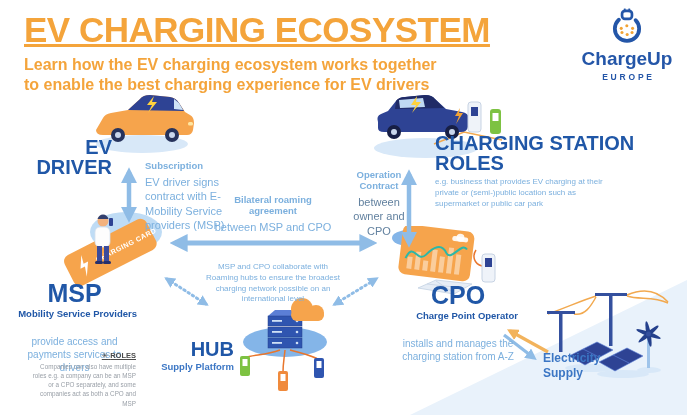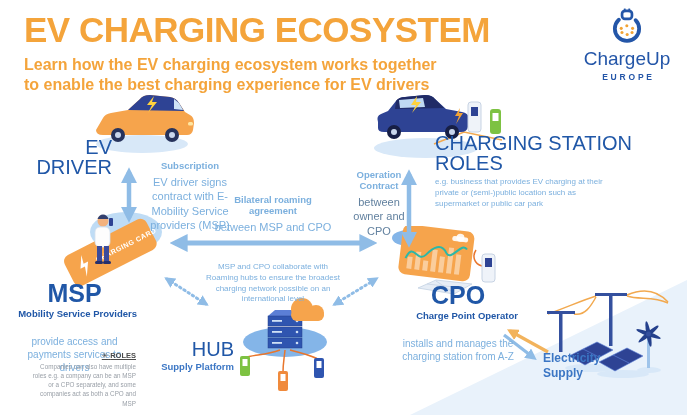--- a/index.html
+++ b/index.html
@@ -3,44 +3,44 @@
 <meta charset="utf-8">
 <style>
   html,body{margin:0;padding:0;background:#fff;}
   #canvas{position:relative;width:687px;height:415px;background:#ffffff;overflow:hidden;
           font-family:"Liberation Sans","DejaVu Sans",sans-serif;}
   .abs{position:absolute;}
   
   .bg-corner{left:410px;top:280px;width:277px;height:135px;background:#E9F2FB;
              clip-path:polygon(0% 100%,100% 0%,100% 100%);z-index:0;}
   
-  .title{left:24px;top:10px;font-size:35px;font-weight:bold;color:#F4A43B;letter-spacing:-0.5px;z-index:3;}
+  .title{left:24px;top:10px;font-size:35px;font-weight:bold;color:#F4A43B;letter-spacing:-0.5px;z-index:3;text-decoration:underline;}
   .subtitle{left:24px;top:55px;width:425px;font-size:16px;font-weight:600;color:#F4A43B;line-height:1.26;z-index:3;}
   
   .logo{right:12px;top:8px;width:96px;display:flex;flex-direction:column;align-items:center;z-index:3;}
-  .logo-name{font-size:19px;font-weight:normal;color:#2456A8;margin-top:2px;}
+  .logo-name{font-size:19px;font-weight:bold;color:#2456A8;margin-top:2px;}
   .logo-region{font-size:8.5px;font-weight:bold;color:#2456A8;letter-spacing:2.8px;margin-top:2px;padding-left:3px;}
   
   .navy{color:#2057A7;}
   .lbl-xl{font-size:25px;font-weight:bold;line-height:1;}
-  .lbl-lg{font-size:20px;font-weight:normal;line-height:1.02;}
+  .lbl-lg{font-size:20px;font-weight:bold;line-height:1.02;}
   .role{font-size:9.5px;font-weight:bold;margin-top:2px;text-align:right;}
   .desc{font-size:10px;color:#7CB0DE;line-height:1.32;margin-top:16px;}
   .ev-label{left:24px;top:137px;width:88px;text-align:right;z-index:3;}
   .owner-label{left:435px;top:133px;width:200px;z-index:3;}
   .owner-desc{left:435px;top:177px;width:170px;font-size:8px;color:#7CB0DE;line-height:1.35;z-index:3;}
   .msp-block{left:12px;top:281px;width:125px;text-align:center;z-index:3;}
   .hub-block{left:150px;top:339px;width:84px;text-align:right;z-index:3;}
   .hub-role{color:#3B76C4;}
   .cpo-block{left:398px;top:283px;width:120px;text-align:center;z-index:3;}
   .elec-label{left:543px;top:351px;width:62px;font-size:12px;font-weight:bold;color:#3B76C4;line-height:1.25;z-index:3;}
   
   .rel-title{font-size:9.5px;font-weight:bold;color:#7CB0DE;line-height:1.15;}
   .rel-desc{font-size:11px;color:#7CB0DE;line-height:1.32;margin-top:3px;}
-  .sub-block{left:145px;top:161px;width:90px;z-index:3;text-align:center;}
+  .sub-block{left:145px;top:161px;width:90px;z-index:3;}
   .op-block{left:342px;top:170px;width:74px;text-align:center;z-index:3;}
   .op-block .rel-desc{color:#62819F;}
   .bilateral{left:212px;top:195px;width:122px;text-align:center;z-index:3;}
   .collab{left:203px;top:262px;width:140px;text-align:center;font-size:8px;color:#7CB0DE;line-height:1.35;z-index:3;}
   
   .roles{left:28px;top:351px;width:108px;text-align:right;z-index:3;}
   .roles-title{font-size:7.5px;font-weight:bold;color:#4A4A4A;text-decoration:underline;}
   .roles-desc{font-size:6.3px;color:#9AA0A8;line-height:1.45;margin-top:2px;}
   svg{display:block;}
   .illus{z-index:1;}

